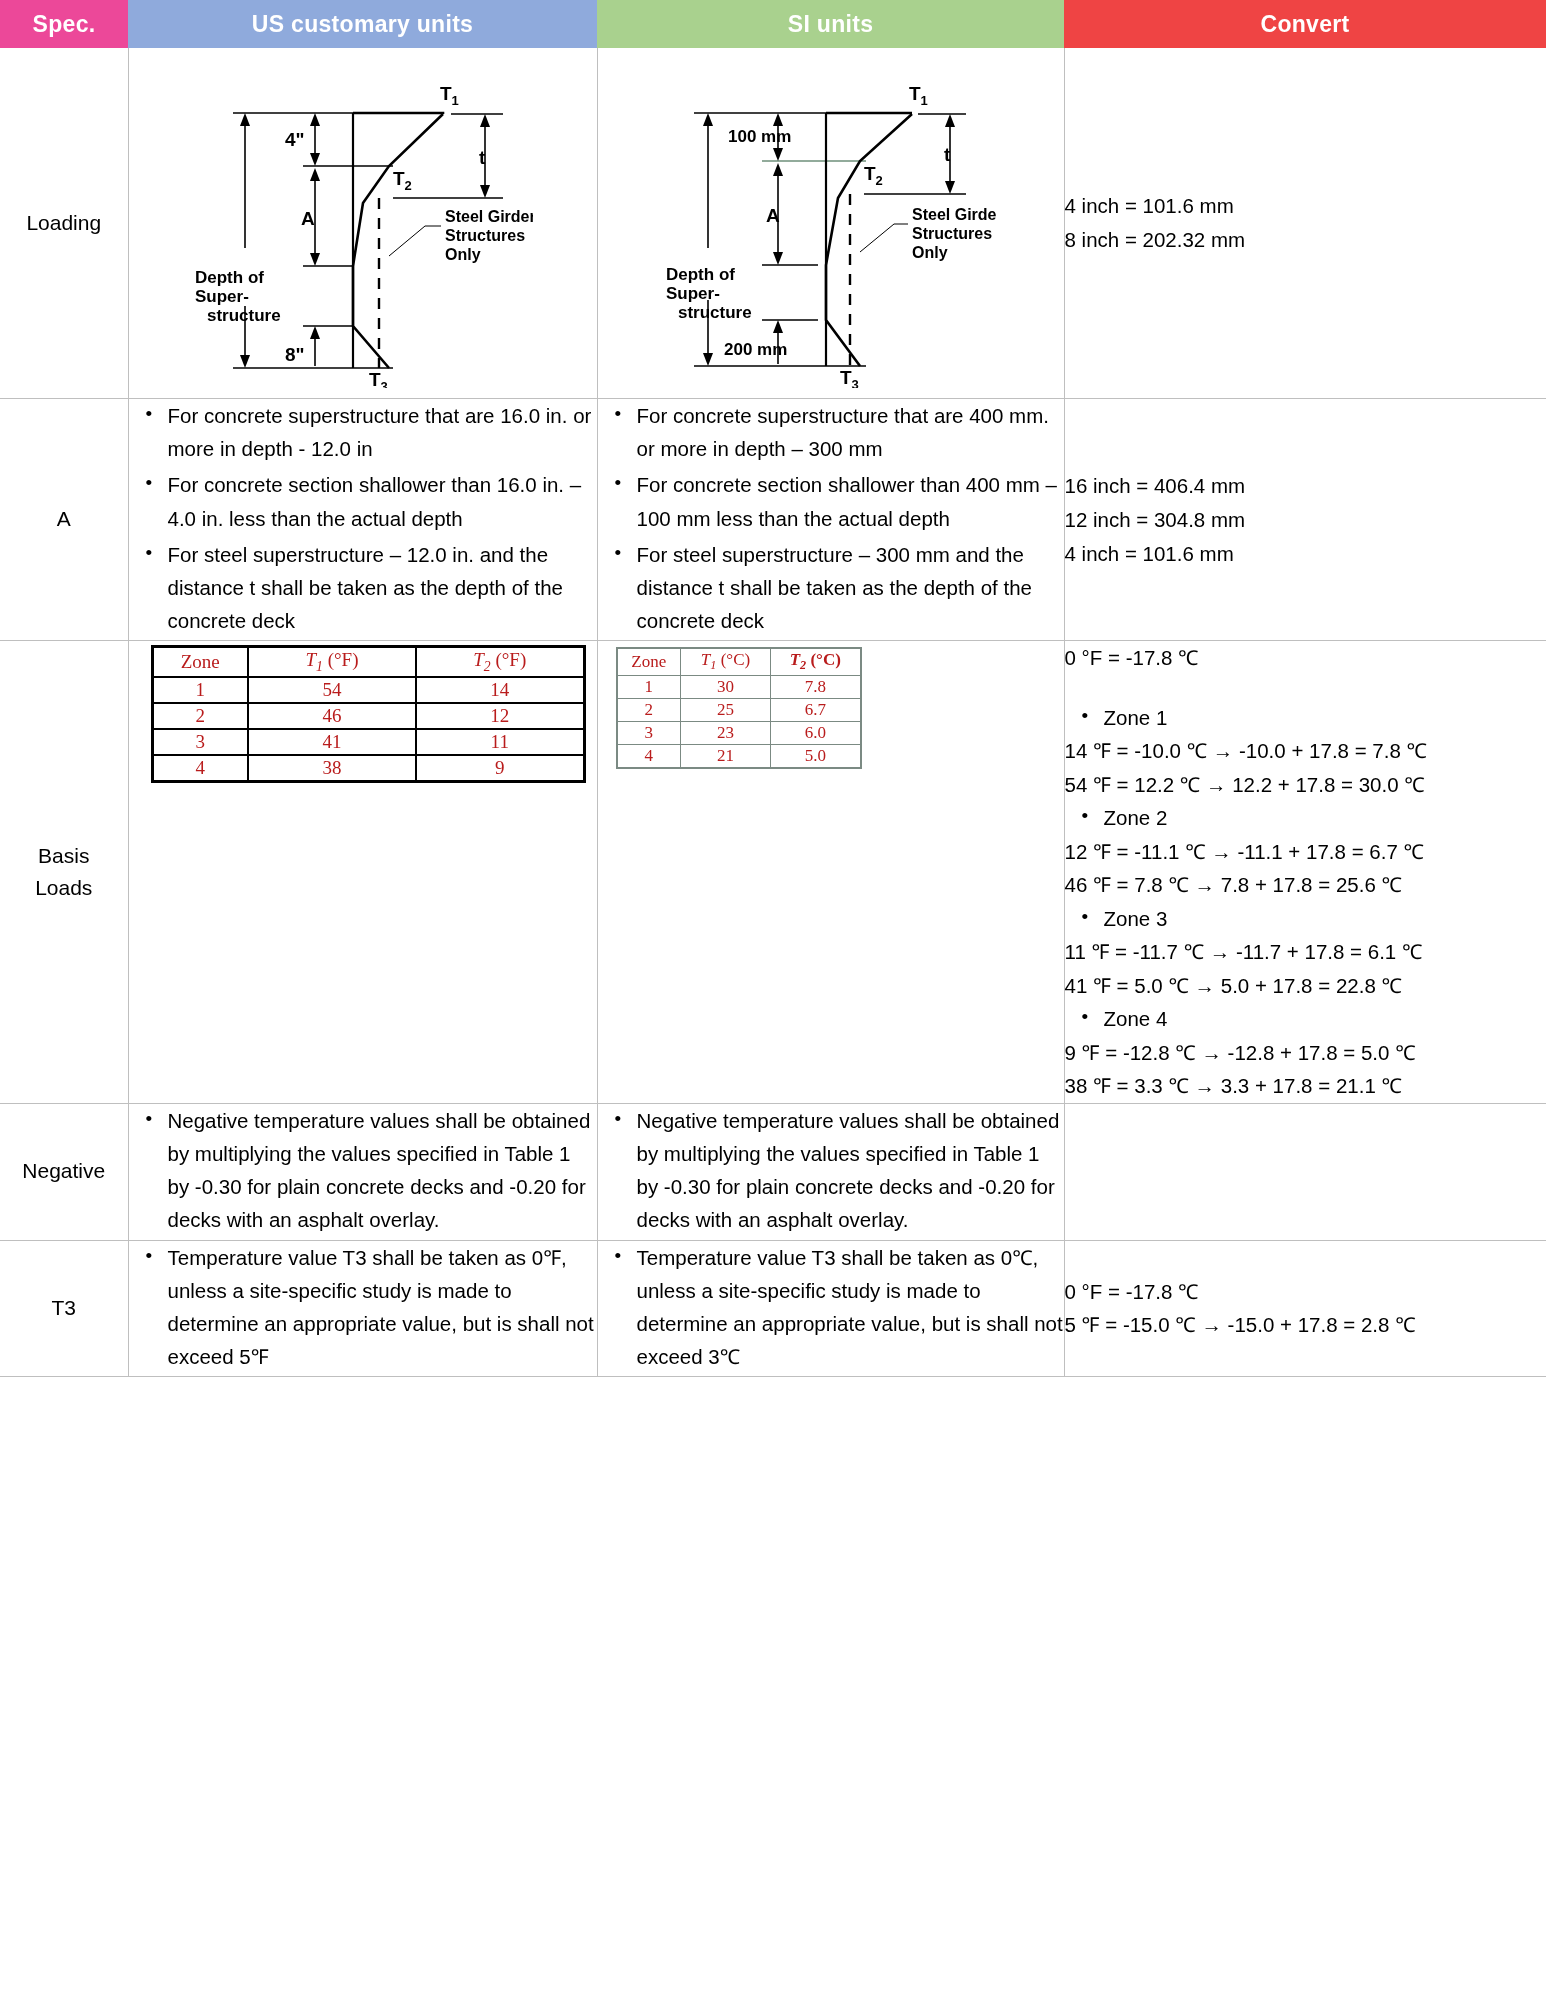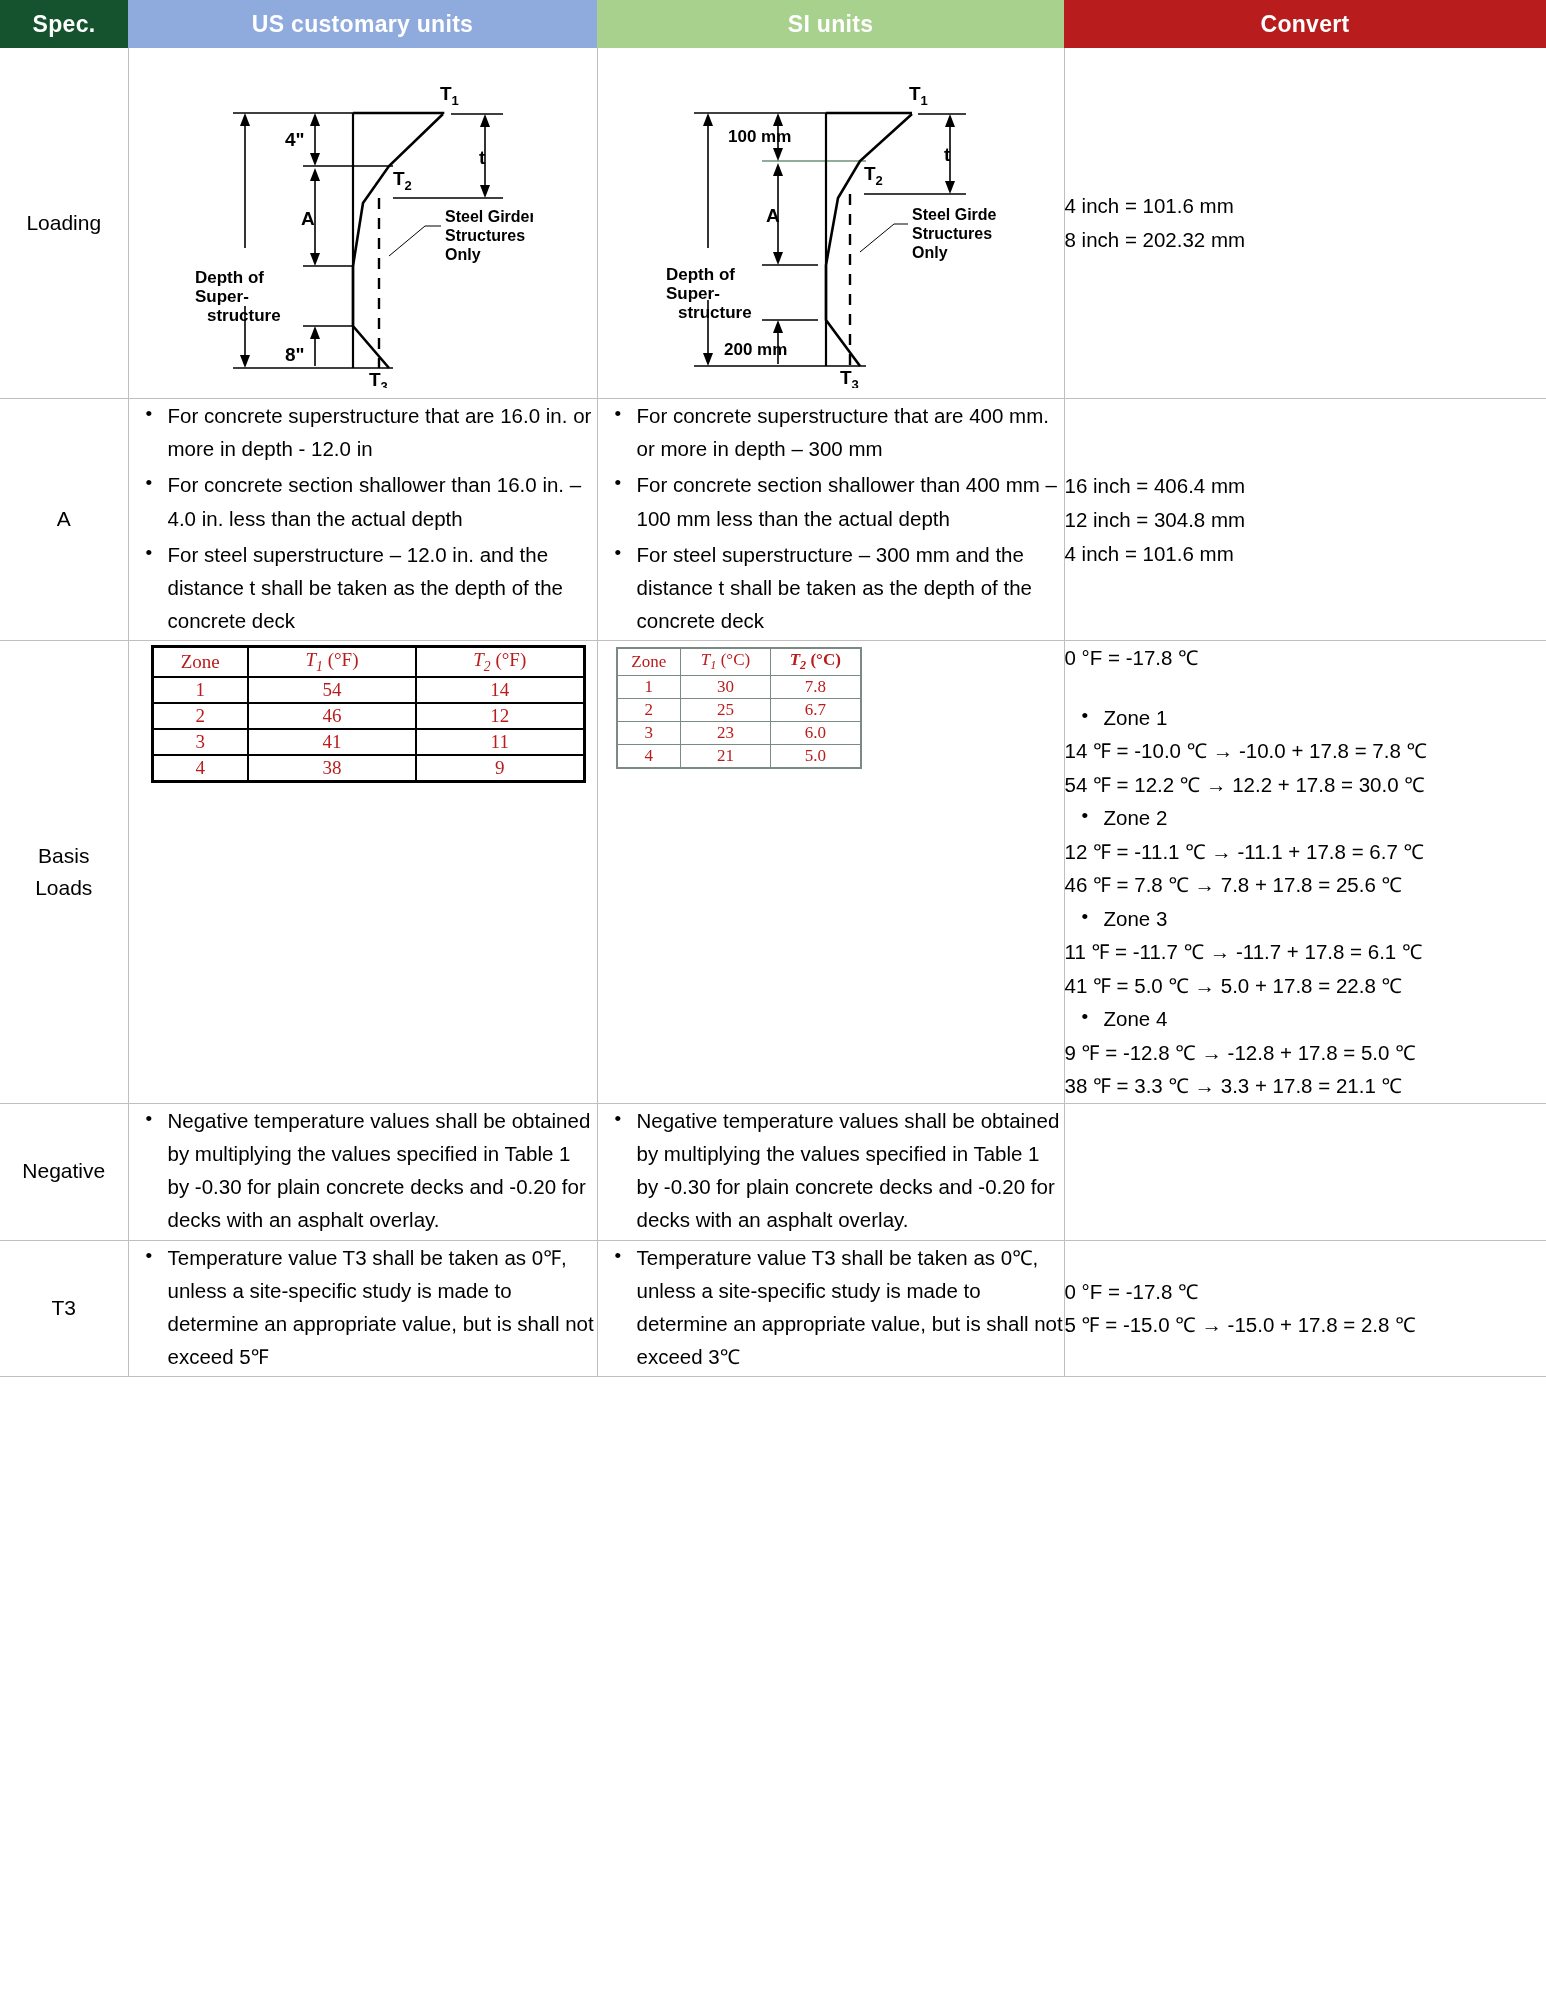--- a/index.html
+++ b/index.html
@@ -24,24 +24,24 @@
     height: 48px;
     padding: 0;
     color: #ffffff;
     font-size: 23px;
     font-weight: bold;
     letter-spacing: 0.3px;
     text-align: center;
     vertical-align: middle;
     border: none;
   }
-  th.h-spec    { background: #14532d; width: 128px; }
+  th.h-spec    { background: #ec4899; width: 128px; }
   th.h-us      { background: #8faadc; width: 469px; }
   th.h-si      { background: #a9d18e; width: 467px; }
-  th.h-convert { background: #b91c1c; width: 482px; }
+  th.h-convert { background: #ef4444; width: 482px; }
 
   table.main > tbody > tr > td {
     border-right: 1px solid #bfbfbf;
     border-bottom: 1px solid #bfbfbf;
     padding: 0;
     vertical-align: middle;
     background: #ffffff;
   }
   td.spec {
     background: #d6dce5;

